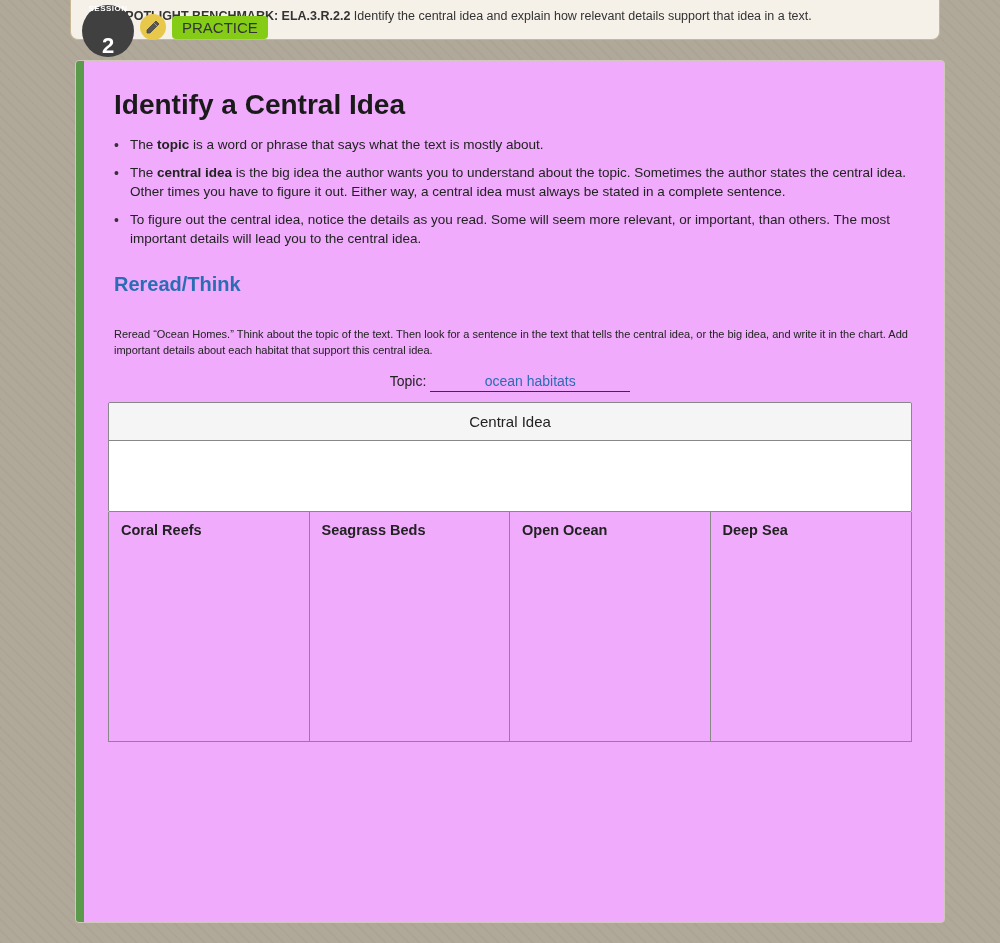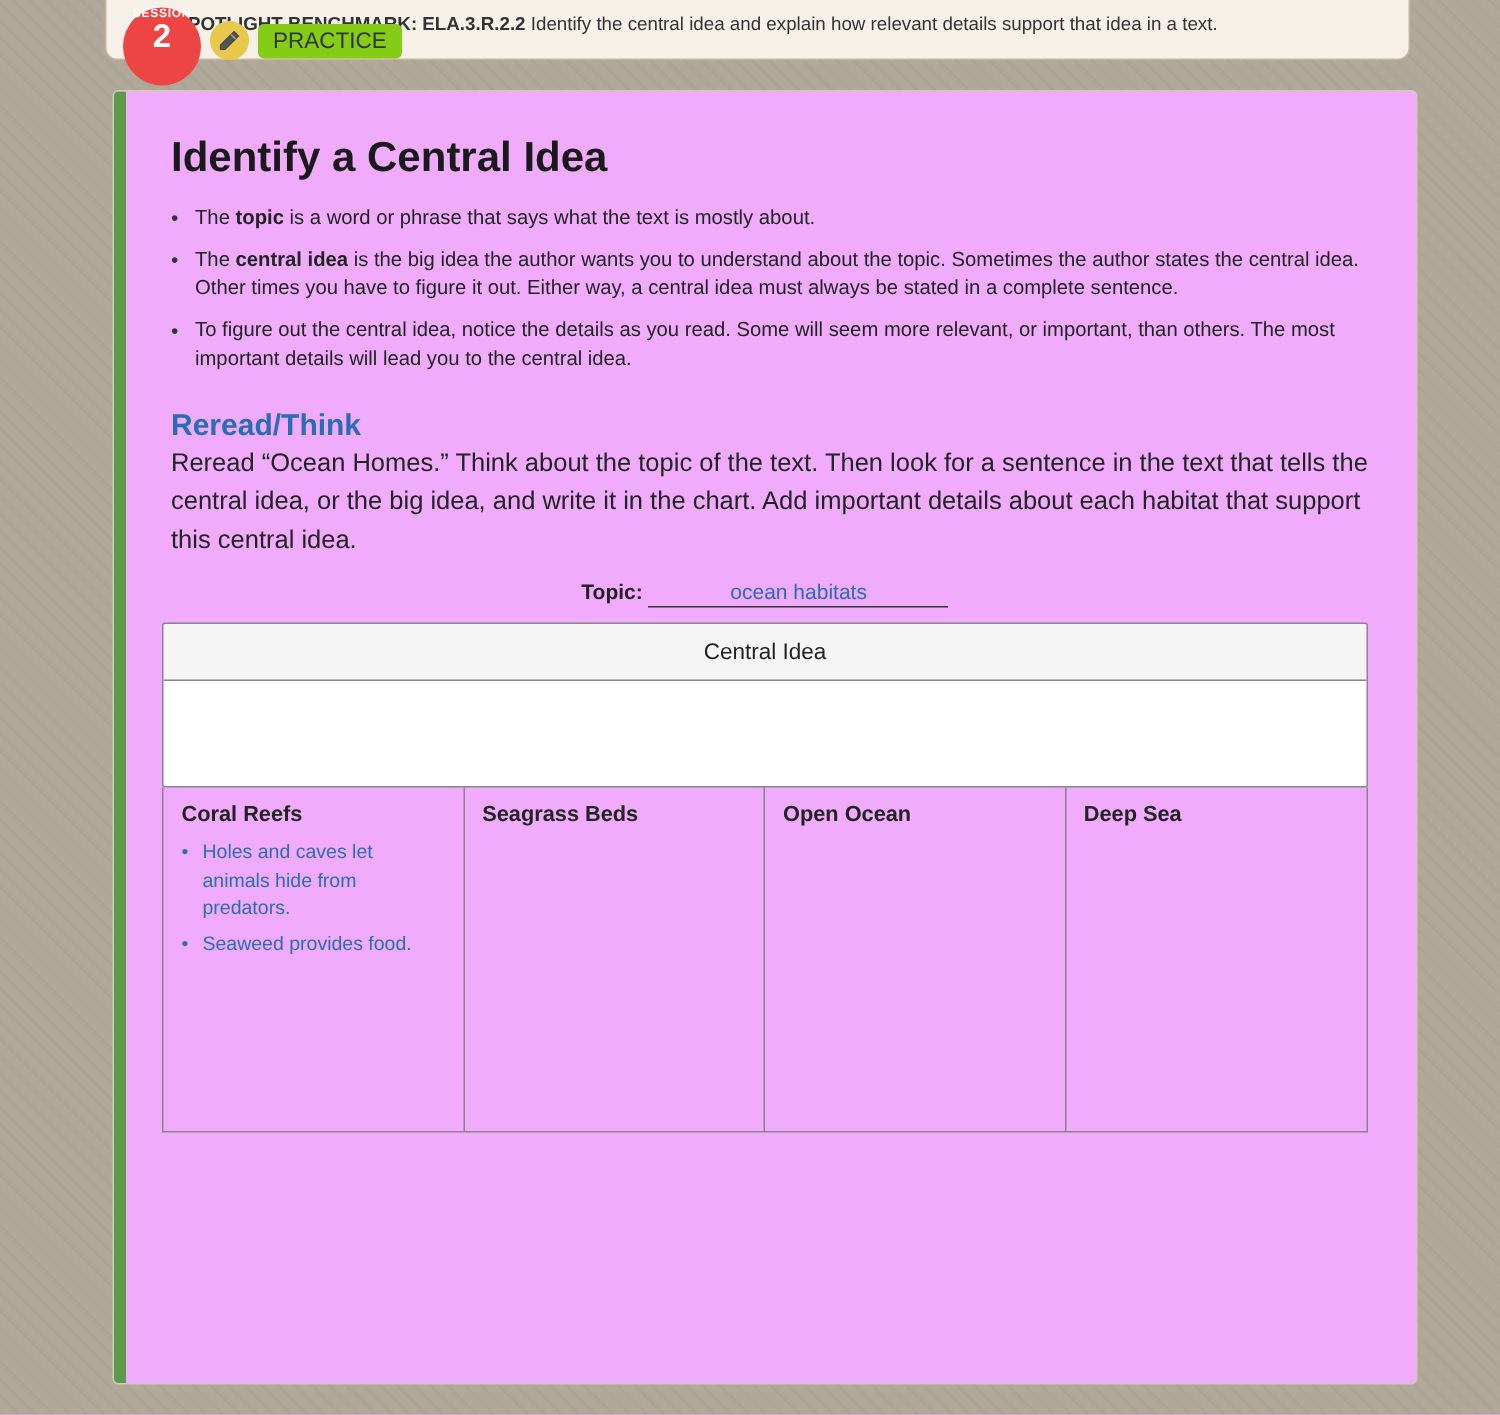--- a/index.html
+++ b/index.html
@@ -62,26 +62,26 @@
       font-weight: bold;
     }
 
     
     .session-badge {
       position: absolute;
       top: 5px;
       left: 82px;
       width: 52px;
       height: 52px;
-      background: #ef4444;
+      background: #404040;
       border-radius: 50%;
       display: flex;
       flex-direction: column;
       align-items: center;
-      justify-content: flex-start;
+      justify-content: space-between;
       color: white;
       z-index: 20;
     }
 
     .session-label {
       font-size: 8px;
       font-weight: bold;
       letter-spacing: 0.5px;
       text-transform: uppercase;
       line-height: 1;
@@ -187,37 +187,38 @@
     .section-heading {
       font-size: 20px;
       font-weight: bold;
       color: #2a6db5;
       margin-bottom: 0;
       margin-top: 10px;
       padding-left: 6px;
     }
 
     .section-body {
-      font-size: 17px;
+      font-size: 11px;
       color: #222;
       line-height: 1.5;
       padding-left: 6px;
       margin-bottom: 14px;
+      margin-top: 30px;
     }
 
     
     .topic-line {
       text-align: center;
       font-size: 14px;
       color: #222;
       margin-bottom: 10px;
     }
 
     .topic-label {
-      font-weight: bold;
+      font-weight: normal;
     }
 
     .topic-value {
       color: #2a6db5;
       border-bottom: 1.5px solid #333;
       padding: 0 4px 2px 4px;
       display: inline-block;
       min-width: 200px;
     }
 
@@ -346,24 +347,20 @@
 
   <div class="idea-table-wrapper">
     <div class="central-idea-header">Central Idea</div>
     <div class="central-idea-body"></div>
   </div>
 
   <div class="habitat-grid">
 
     <div class="habitat-col">
       <div class="habitat-col-header">Coral Reefs</div>
-      <ul class="habitat-details">
-        <li>Holes and caves let animals hide from predators.</li>
-        <li>Seaweed provides food.</li>
-      </ul>
     </div>
 
     <div class="habitat-col">
       <div class="habitat-col-header">Seagrass Beds</div>
       <ul class="habitat-details"></ul>
     </div>
 
     <div class="habitat-col">
       <div class="habitat-col-header">Open Ocean</div>
       <ul class="habitat-details"></ul>

